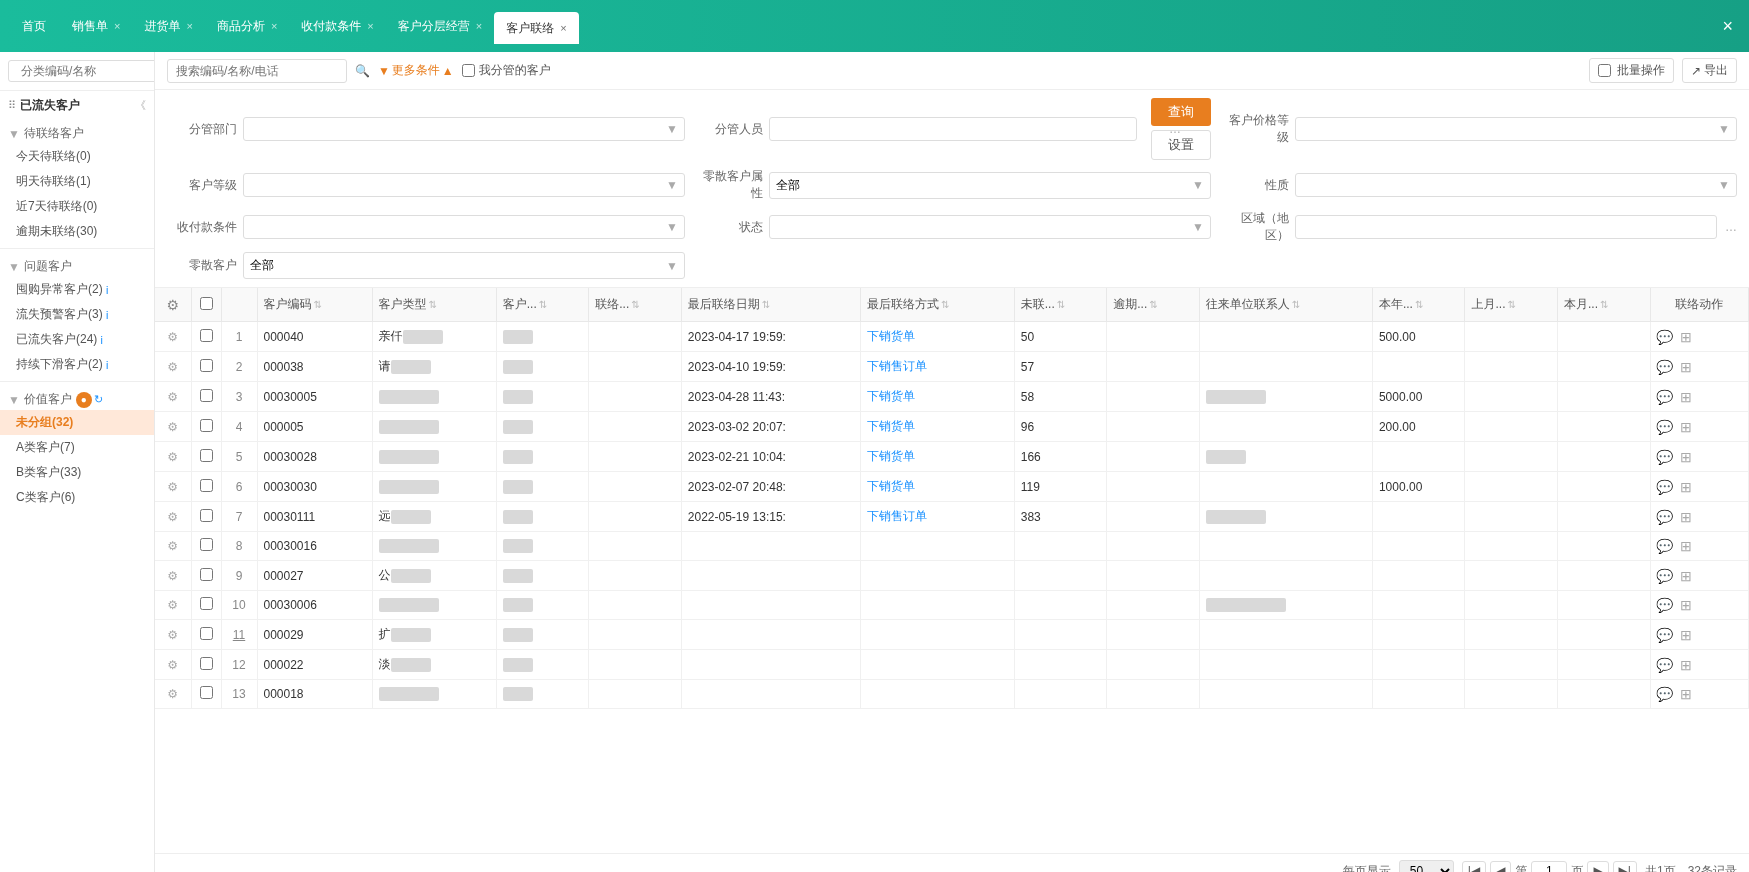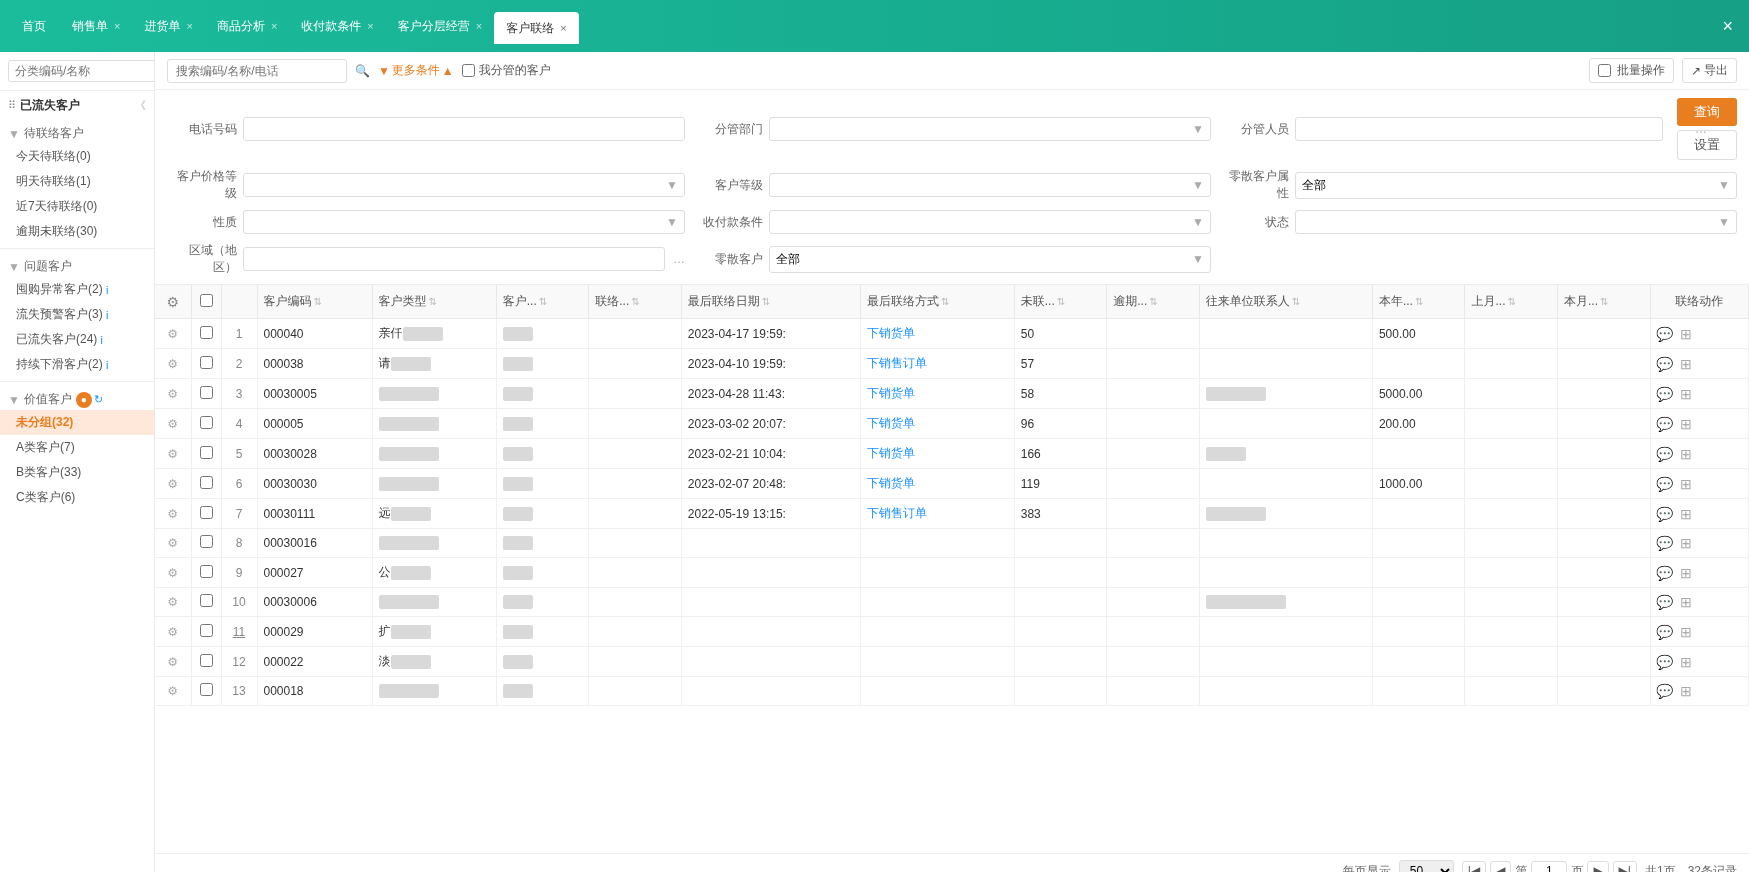--- a/index.html
+++ b/index.html
@@ -14,21 +14,21 @@
     .nav-tab .close-x { margin-left: 6px; font-size: 11px; opacity: 0.7; }
     .nav-spacer { flex: 1; }
     .nav-close-btn { color: #fff; font-size: 18px; cursor: pointer; padding: 0 8px; }
 
     
     .main-layout { display: flex; height: calc(872px - 36px); }
 
     
     .sidebar { width: 155px; background: #fff; border-right: 1px solid #e8e8e8; display: flex; flex-direction: column; overflow-y: auto; }
     .sidebar-search { display: flex; align-items: center; padding: 8px; border-bottom: 1px solid #eee; }
-    .sidebar-search input { flex: 1; border: 1px solid #ddd; border-radius: 3px; padding: 3px 6px; font-size: 12px; }
+    .sidebar-search input { flex: 1; border: 1px solid #ddd; border-radius: 3px; padding: 3px 12px; font-size: 12px; }
 
     .sidebar-section-header { display: flex; align-items: center; padding: 6px 8px; cursor: pointer; }
     .sidebar-section-header .section-icon { color: #888; margin-right: 4px; font-size: 11px; }
     .sidebar-section-title { font-weight: bold; color: #333; font-size: 12px; flex: 1; }
     .sidebar-collapse-btn { color: #aaa; font-size: 11px; cursor: pointer; }
 
     .sidebar-group-label { padding: 5px 8px 2px 8px; color: #666; font-size: 11px; display: flex; align-items: center; }
     .sidebar-group-label .arrow { margin-right: 4px; color: #aaa; }
 
     .sidebar-item { padding: 4px 8px 4px 16px; cursor: pointer; color: #555; font-size: 12px; display: flex; align-items: center; }
@@ -218,24 +218,20 @@
         <span>批量操作</span>
       </div>
       <div class="filter-action-btn">
         <span>↗</span>
         <span>导出</span>
       </div>
     </div>
 
     <div class="adv-filter">
 
-      <div class="adv-filter-row">
-        <span class="adv-filter-label">电话号码</span>
-        <input class="adv-filter-input" type="text" value="" style="">
-      </div>
       <div class="adv-filter-row">
         <span class="adv-filter-label">分管部门</span>
         <div class="adv-filter-select">
           <span></span>
           <span class="arrow">▼</span>
         </div>
       </div>
       <div class="adv-filter-row" style="position:relative;">
         <span class="adv-filter-label">分管人员</span>
         <input class="adv-filter-input" type="text" value="" style="">

